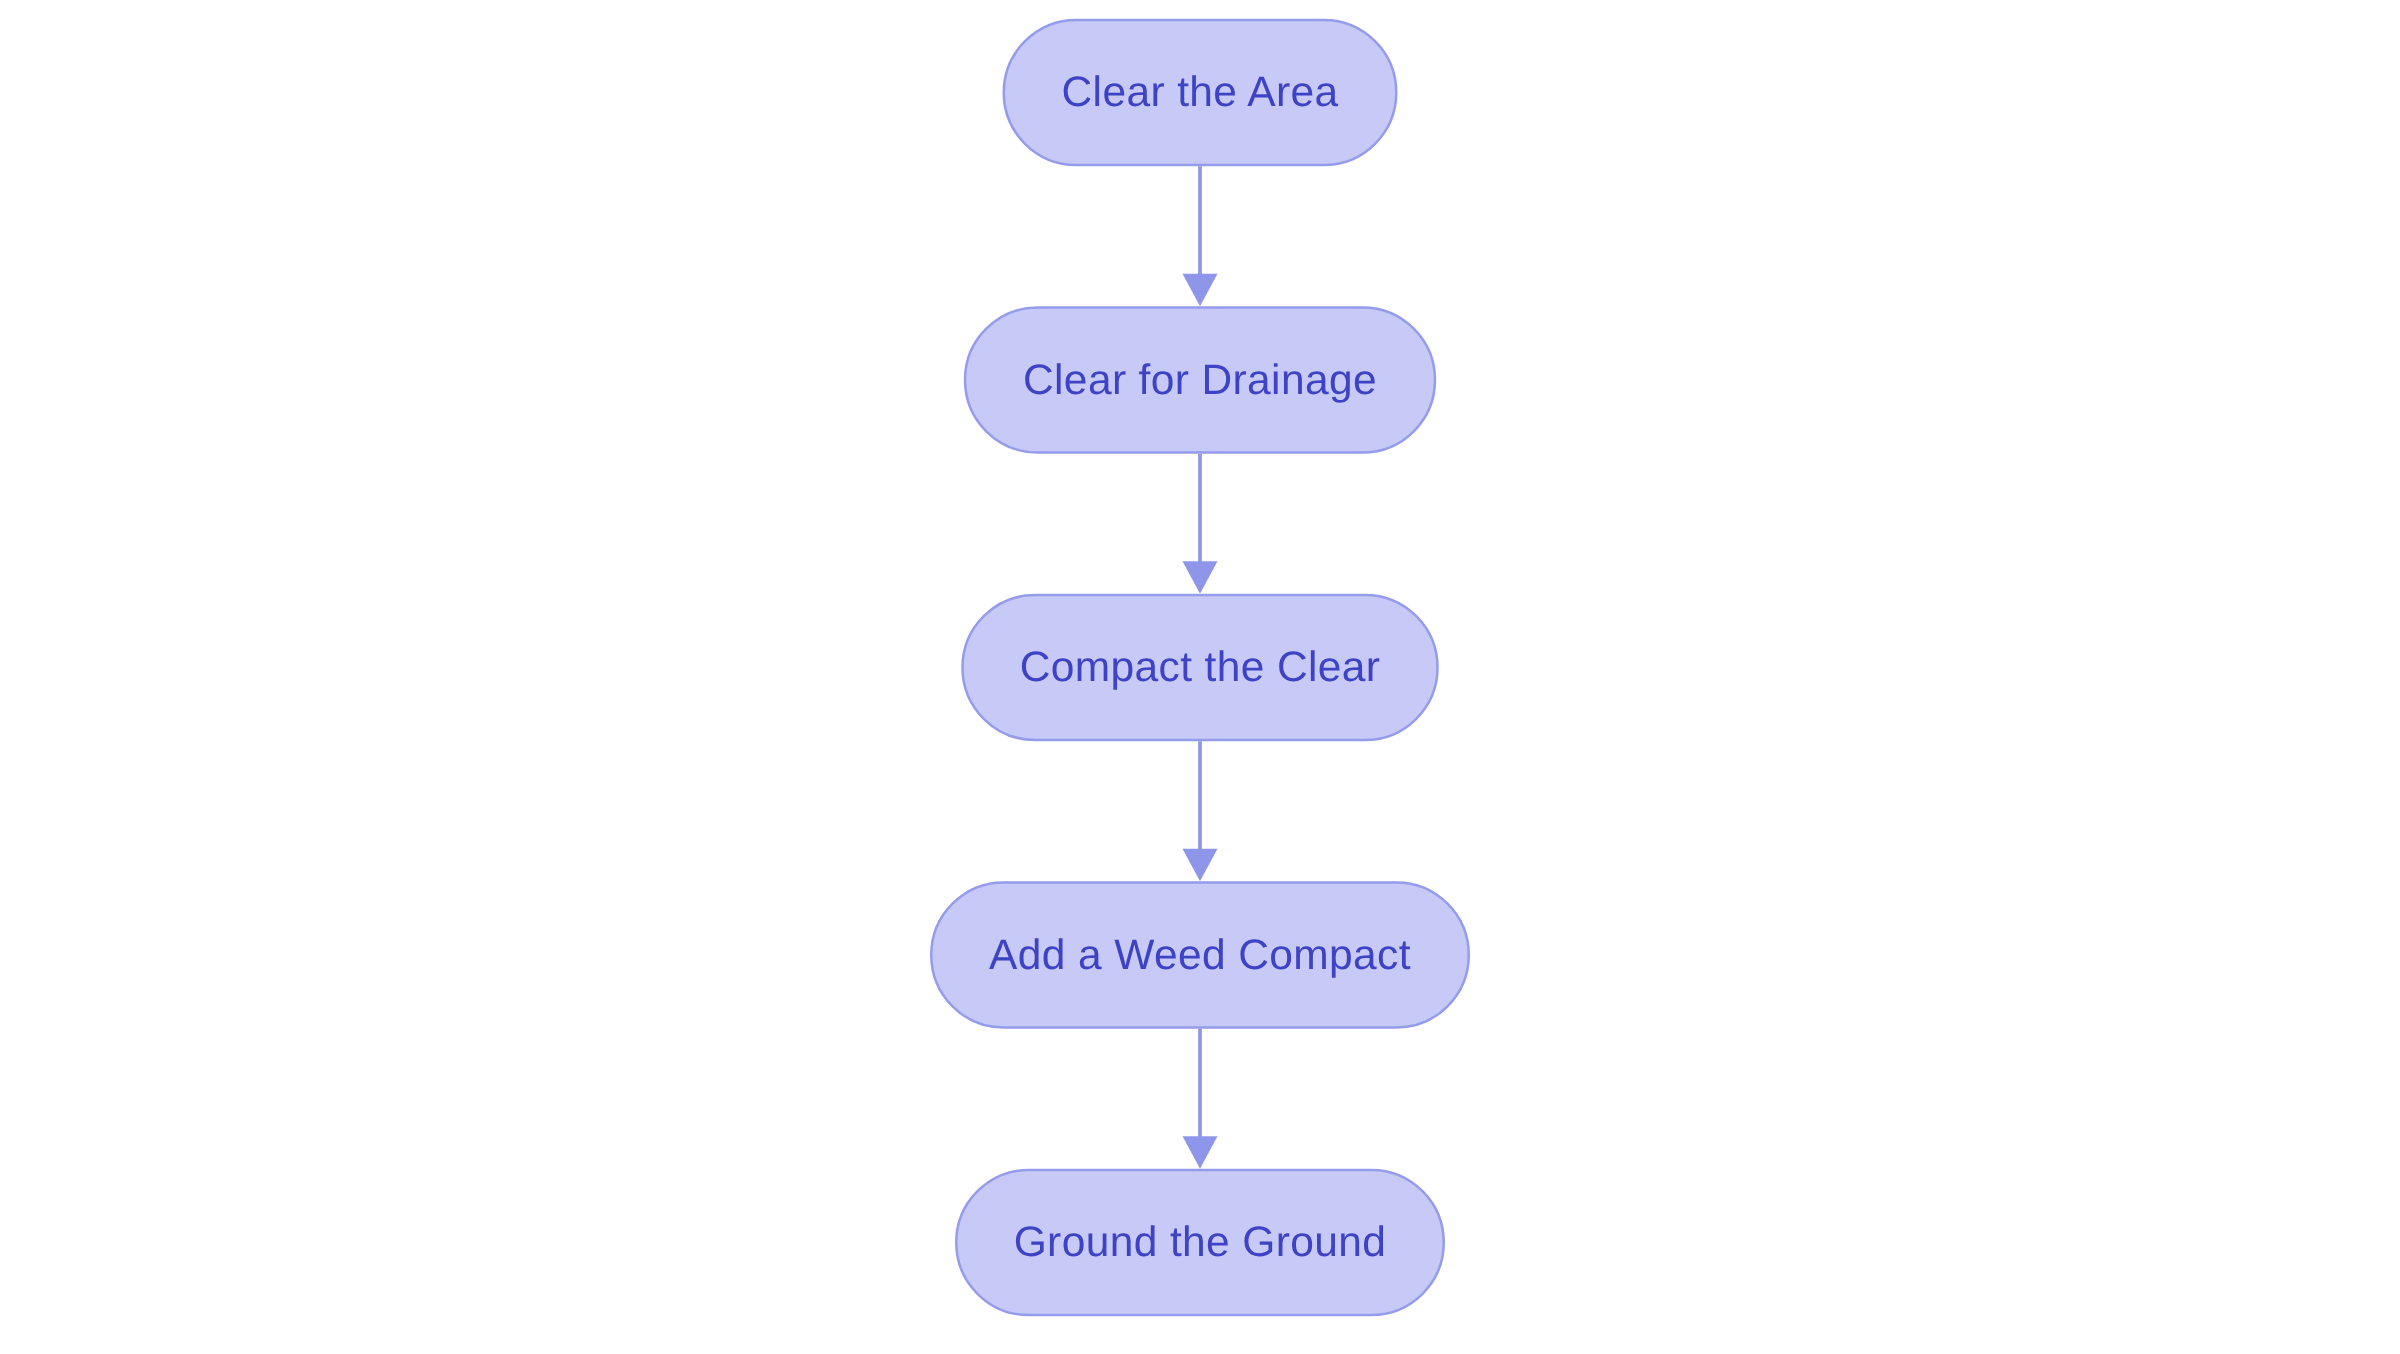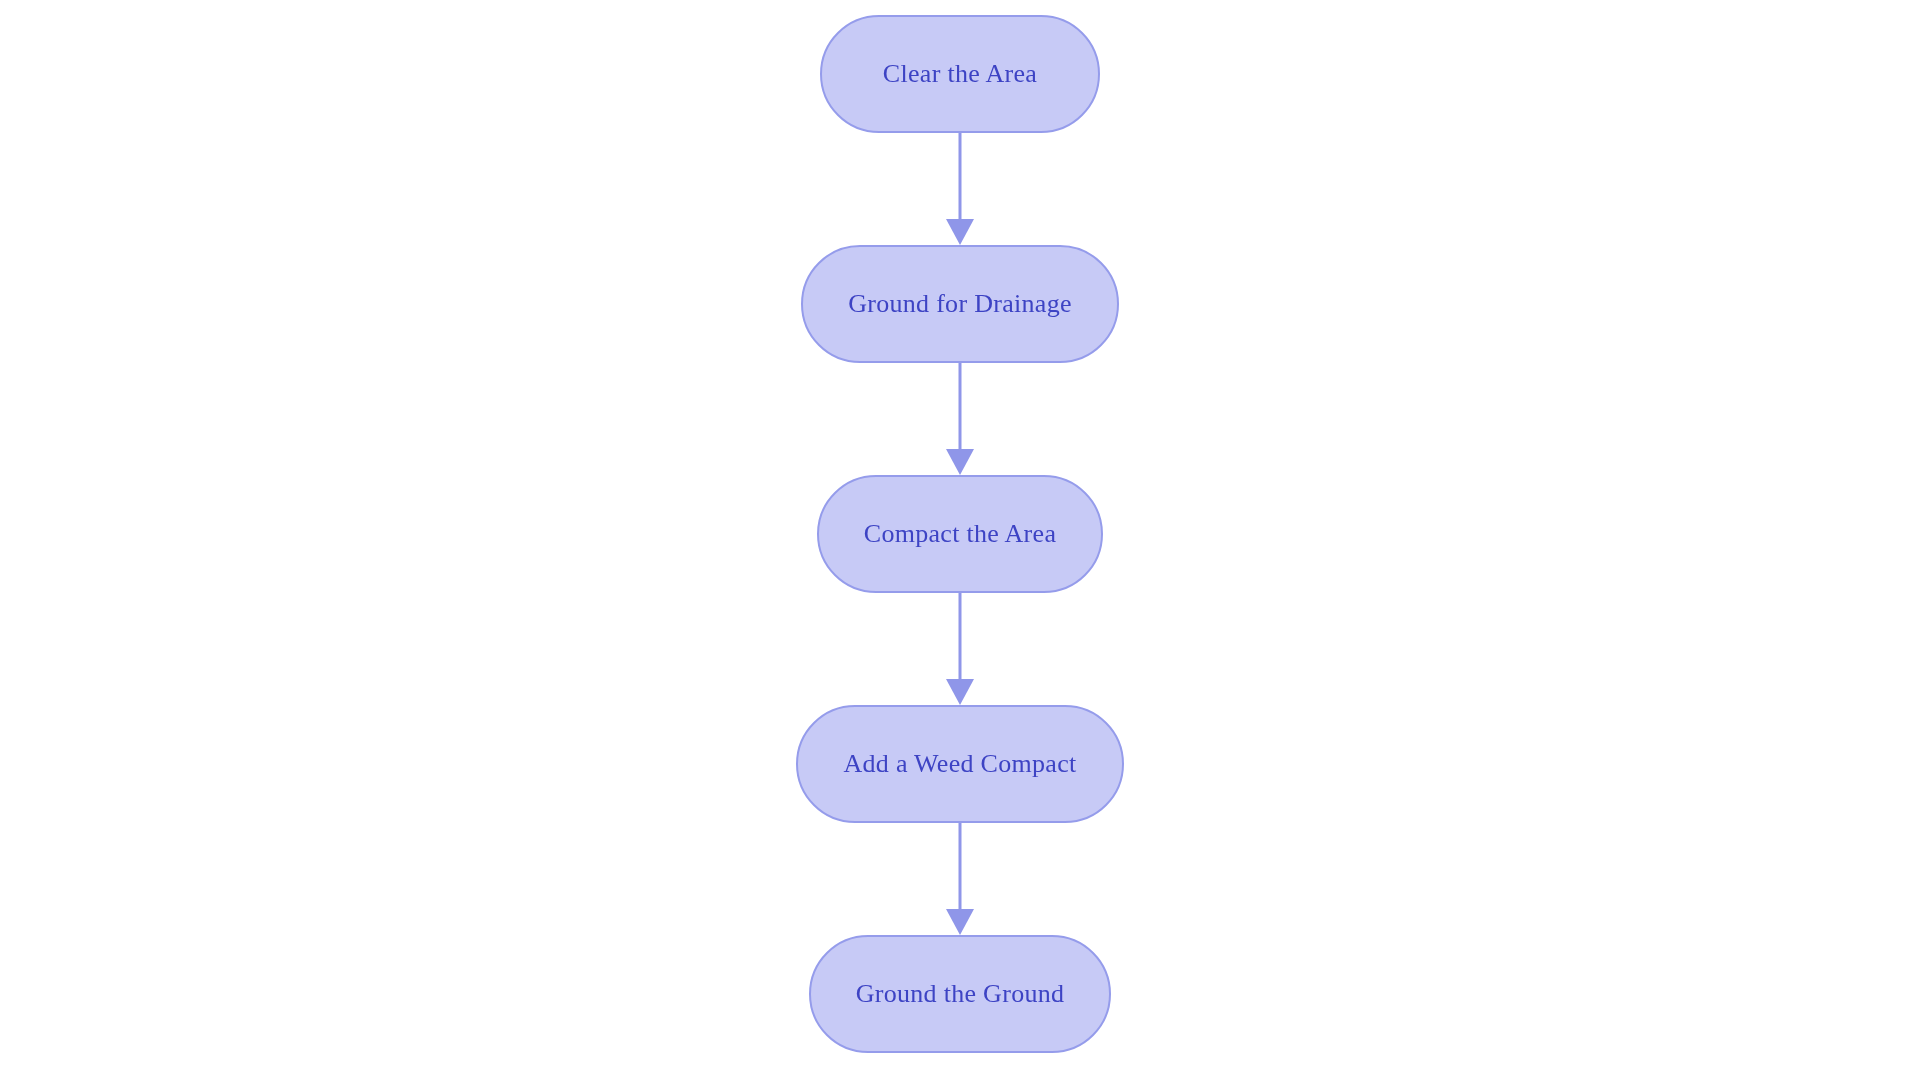--- a/index.html
+++ b/index.html
@@ -31,26 +31,25 @@
     padding: 0 45px;
     display: inline-flex;
     align-items: center;
     justify-content: center;
     background: var(--node-fill);
     border: 2px solid var(--node-border);
     border-radius: 60px;
     flex: 0 0 auto;
   }
   .node-label {
-    font-size: 26px;
+    font-size: 34px;
     font-weight: 400;
     color: var(--node-text);
     letter-spacing: 0.3px;
     white-space: nowrap;
-    font-family: Liberation Serif, serif;
   }
   .arrow {
     position: relative;
     width: 30px;
     height: 112px;
     flex: 0 0 auto;
   }
   .arrow-line {
     position: absolute;
     top: 0;
@@ -80,30 +79,30 @@
   <div class="node">
     <span class="node-label">Clear the Area</span>
   </div>
 
   <div class="arrow">
     <div class="arrow-line"></div>
     <div class="arrow-head"></div>
   </div>
 
   <div class="node">
-    <span class="node-label">Ground for Drainage</span>
+    <span class="node-label">Clear for Drainage</span>
   </div>
 
   <div class="arrow">
     <div class="arrow-line"></div>
     <div class="arrow-head"></div>
   </div>
 
   <div class="node">
-    <span class="node-label">Compact the Area</span>
+    <span class="node-label">Compact the Clear</span>
   </div>
 
   <div class="arrow">
     <div class="arrow-line"></div>
     <div class="arrow-head"></div>
   </div>
 
   <div class="node">
     <span class="node-label">Add a Weed Compact</span>
   </div>

